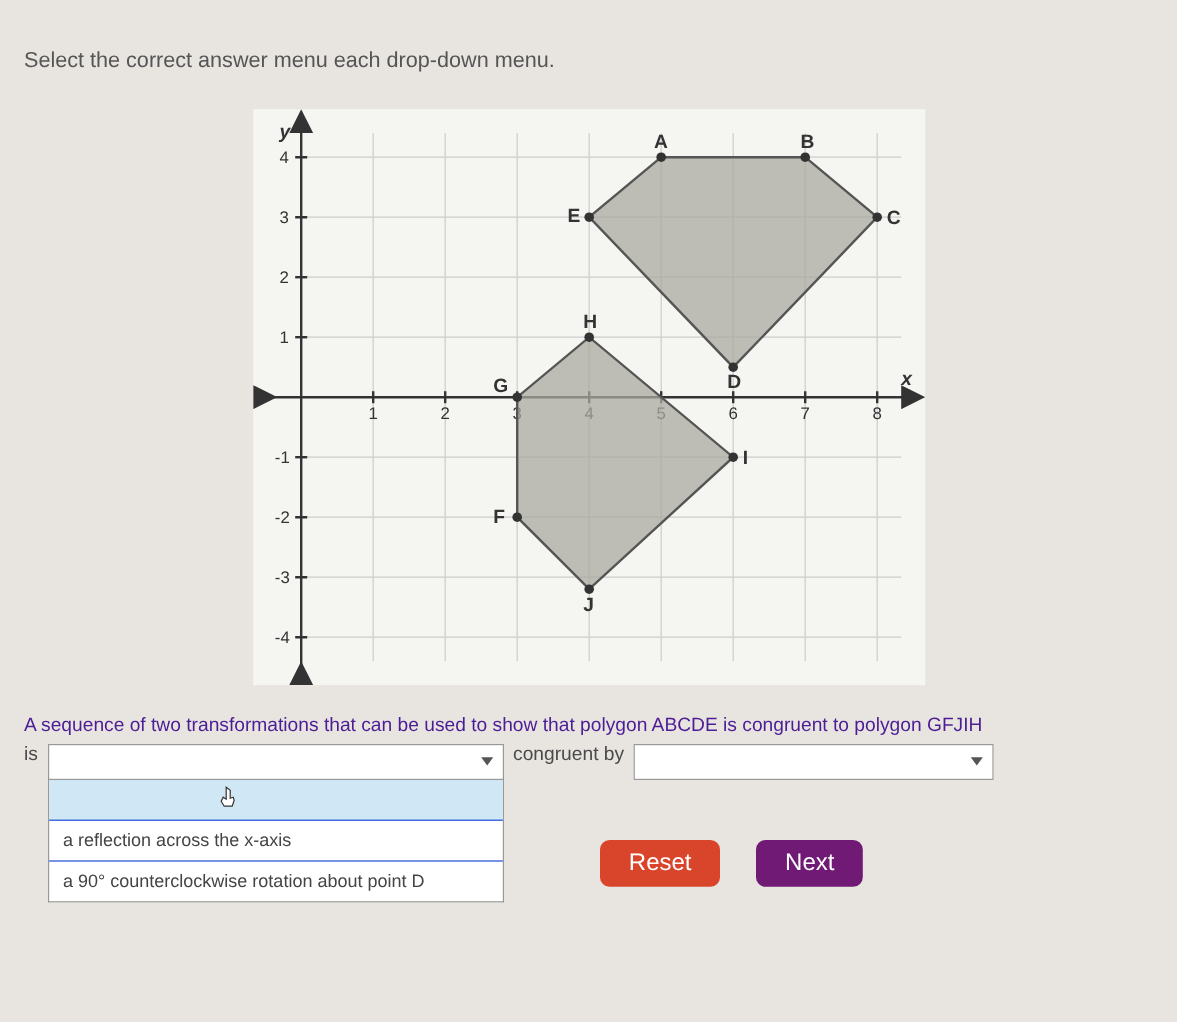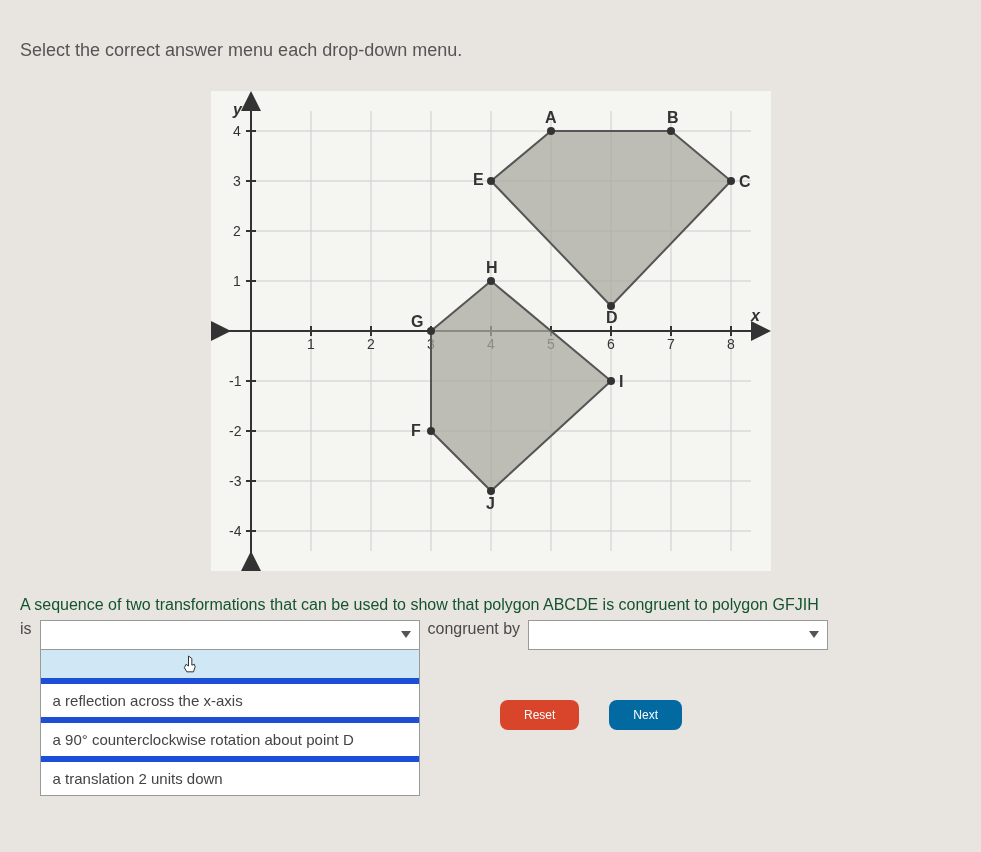--- a/index.html
+++ b/index.html
@@ -1,35 +1,35 @@
 <!DOCTYPE html>
 <html><head>
 <meta charset="utf-8">
 <style>
 *{box-sizing:border-box;margin:0;padding:0}
 body{width:981px;height:852px;background:#e8e5e1;font-family:Arial,sans-serif;color:#4a4a4a;padding:40px 20px 20px;position:relative;overflow:hidden}
 .instruction{font-size:18px;color:#555;margin-bottom:30px;font-weight:500}
 .graph-wrap{width:560px;height:480px;margin:0 auto 20px;background:#f5f5f2;position:relative}
 .graph-wrap svg{position:absolute;top:0;left:0}
 .pt-label{font-family:Arial;font-size:16px;font-weight:bold;fill:#333}
-.question{font-size:16px;color:#14532d;margin-top:10px;line-height:1.8}
+.question{font-size:16px;color:#4c1d95;margin-top:10px;line-height:1.8}
 .row{display:flex;gap:8px;flex-wrap:wrap}
 .dd{position:relative;display:inline-block}
 .dd-box{background:#fff;border:1px solid #999;height:30px;min-width:380px;display:flex;align-items:center;justify-content:flex-end;padding:0 8px;cursor:pointer}
 .dd-box-small{min-width:300px}
 .chev{width:0;height:0;border-left:5px solid transparent;border-right:5px solid transparent;border-top:7px solid #555}
 .dd-menu{position:absolute;top:30px;left:0;right:0;background:#fff;border:1px solid #999;border-top:none;z-index:10}
-.dd-item{padding:8px 12px;font-size:15px;color:#444;cursor:pointer;border-bottom:6px solid #1d4ed8}
+.dd-item{padding:8px 12px;font-size:15px;color:#444;cursor:pointer;border-bottom:1px solid #1d4ed8}
 .dd-item:last-child{border-bottom:none}
 .dd-item.hover{background:#d0e8f5}
 .cursor{width:20px;height:24px;position:absolute;top:4px;left:140px}
 .btns{margin-top:50px;margin-left:480px;display:flex;gap:30px}
-.btn{padding:8px 24px;border-radius:8px;font-size:12px;color:#fff;border:none;cursor:pointer;font-weight:500}
+.btn{padding:8px 24px;border-radius:8px;font-size:20px;color:#fff;border:none;cursor:pointer;font-weight:500}
 .btn-reset{background:#d9452b}
-.btn-next{background:#0369a1}
+.btn-next{background:#701a75}
 </style>
 </head>
 <body>
 
 <div class="instruction">Select the correct answer menu each drop-down menu.</div>
 
 <div class="graph-wrap">
 <svg width="560" height="480" viewBox="0 0 560 480">
   <defs>
     <marker id="arr" markerWidth="10" markerHeight="10" refX="5" refY="5" orient="auto">
@@ -138,21 +138,20 @@
     </div>
     <div class="dd-menu">
       <div class="dd-item hover" style="position:relative;height:34px">
         <span></span>
         <svg class="cursor" viewBox="0 0 24 28">
             <path d="M9 2v12l-3-2-2 4 3 5h8l2-6-1-3-3 1V5l-4-3z" fill="#fff" stroke="#333" stroke-width="1.2"></path>
           </svg>
       </div>
       <div class="dd-item">a reflection across the x-axis</div>
       <div class="dd-item">a 90° counterclockwise rotation about point D</div>
-      <div class="dd-item">a translation 2 units down</div>
     </div>
   </div>
   <span>congruent by</span>
   <div class="dd">
     <div class="dd-box dd-box-small">
       <span class="chev"></span>
     </div>
   </div>
 </div>
 

